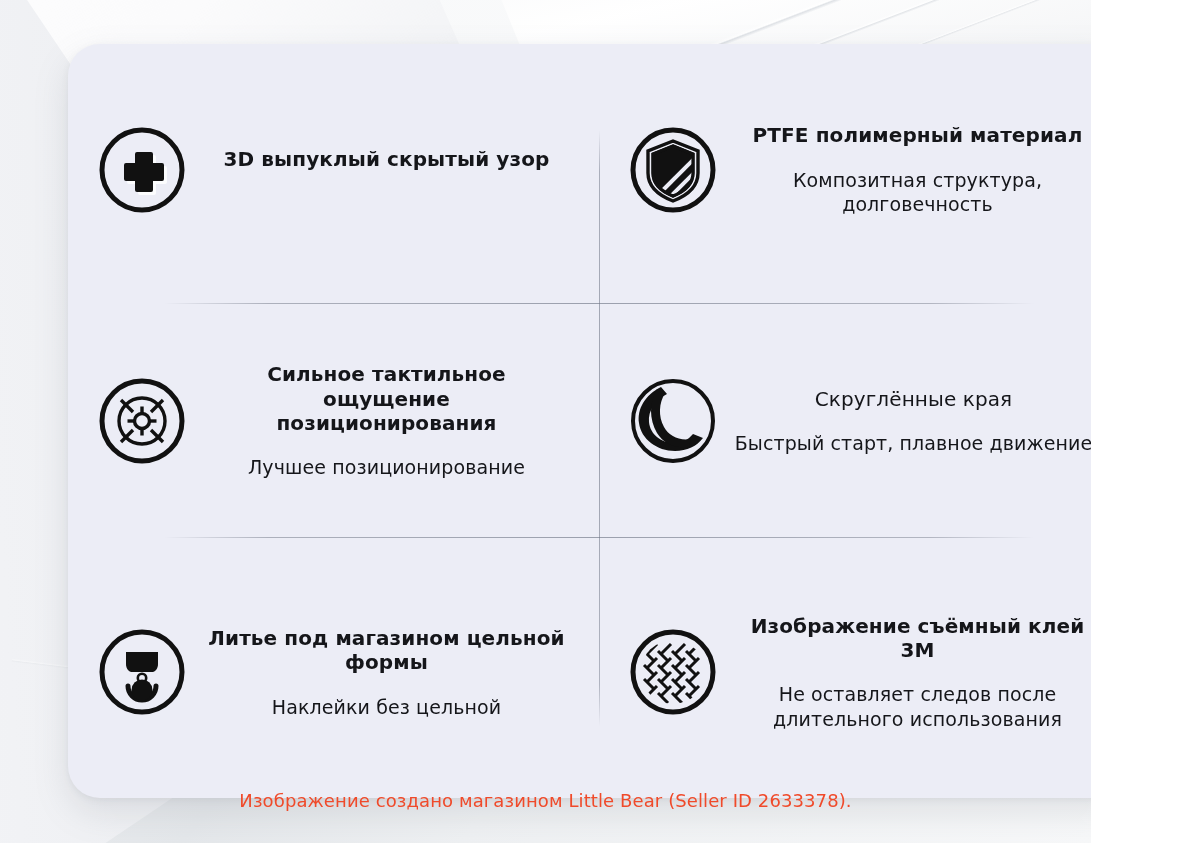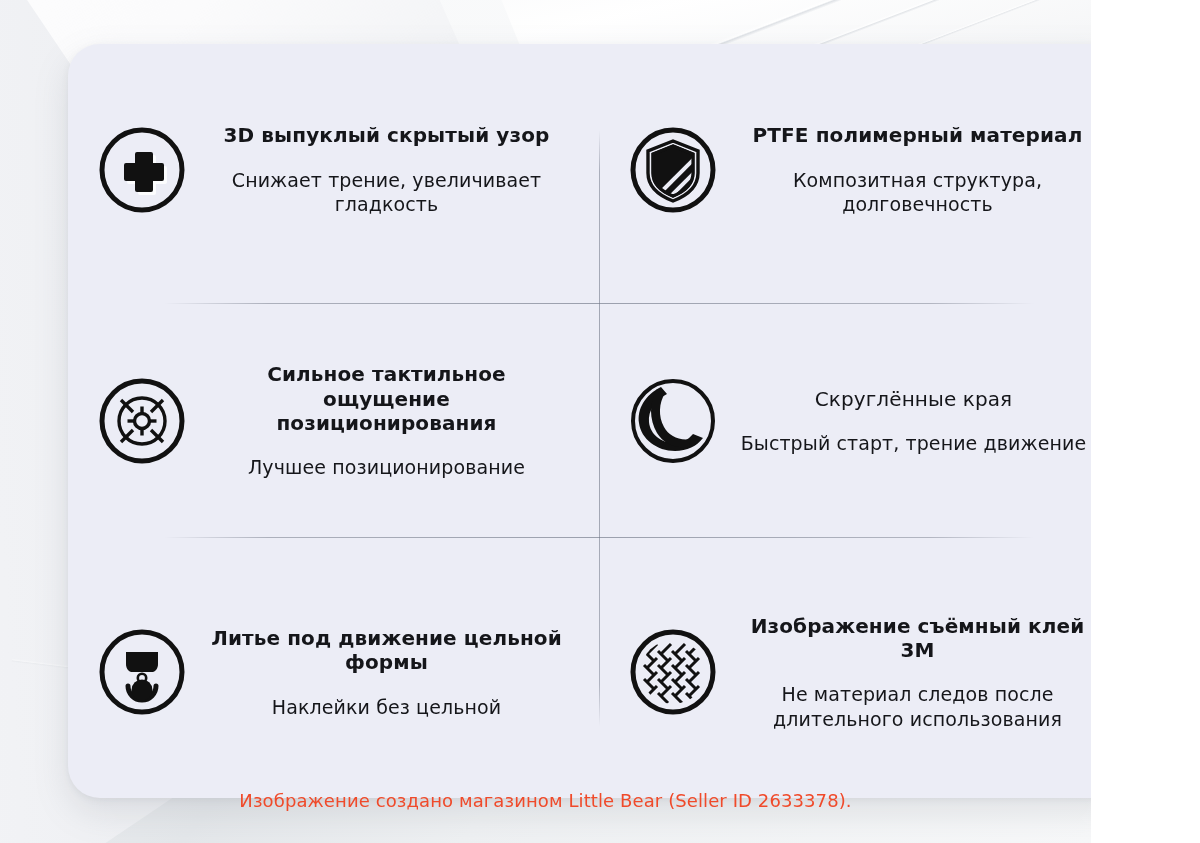--- a/index.html
+++ b/index.html
@@ -192,22 +192,20 @@
         <div class="cell-inner">
           <span class="icon-wrap">
             <svg viewBox="0 0 92 92" xmlns="http://www.w3.org/2000/svg">
               <circle cx="46" cy="46" r="40" fill="none" stroke="#111111" stroke-width="5"></circle>
               <path d="M41 28 h14 a2 2 0 0 1 2 2 v9 h9 a2 2 0 0 1 2 2 v14 a2 2 0 0 1 -2 2 h-9 v9 a2 2 0 0 1 -2 2 h-14 a2 2 0 0 1 -2 -2 v-9 h-9 a2 2 0 0 1 -2 -2 v-14 a2 2 0 0 1 2 -2 h9 v-9 a2 2 0 0 1 2 -2 z" fill="#ffffff" transform="translate(3,3)" opacity=".85"></path>
               <path d="M41 28 h14 a2 2 0 0 1 2 2 v9 h9 a2 2 0 0 1 2 2 v14 a2 2 0 0 1 -2 2 h-9 v9 a2 2 0 0 1 -2 2 h-14 a2 2 0 0 1 -2 -2 v-9 h-9 a2 2 0 0 1 -2 -2 v-14 a2 2 0 0 1 2 -2 h9 v-9 a2 2 0 0 1 2 -2 z" fill="#111111"></path>
             </svg>
           </span>
           <div class="texts">
             <div class="feat-title">3D выпуклый скрытый узор</div>
-            <div class="feat-desc">Снижает трение, увеличивает
-гладкость</div>
           </div>
         </div>
       </div>
 
       <div class="cell">
         <div class="cell-inner">
           <span class="icon-wrap">
             <svg viewBox="0 0 92 92" xmlns="http://www.w3.org/2000/svg">
               <circle cx="46" cy="46" r="40" fill="none" stroke="#111111" stroke-width="5"></circle>
               <defs>
@@ -264,38 +262,38 @@
         <div class="cell-inner">
           <span class="icon-wrap">
             <svg viewBox="0 0 92 92" xmlns="http://www.w3.org/2000/svg">
               <circle cx="46" cy="46" r="40" fill="none" stroke="#111111" stroke-width="4"></circle>
               <path d="M34 12 C18 20 10 34 12 48 C14 64 30 76 48 76 C60 76 70 71 76 63 L66 59 C61 65 55 68 47 68 C34 68 23 59 22 47 C21 36 28 25 40 19 Z" fill="#111111"></path>
               <path d="M30 14 C22 28 22 44 30 58 C36 68 48 74 62 72 L64 64 C52 66 42 61 37 52 C31 41 32 28 38 18 Z" fill="#111111"></path>
             </svg>
           </span>
           <div class="texts">
             <div class="feat-title regular">Скруглённые края</div>
-            <div class="feat-desc">Быстрый старт, трение движение</div>
+            <div class="feat-desc">Быстрый старт, плавное движение</div>
           </div>
         </div>
       </div>
 
       <div class="cell">
         <div class="cell-inner">
           <span class="icon-wrap">
             <svg viewBox="0 0 92 92" xmlns="http://www.w3.org/2000/svg">
               <circle cx="46" cy="46" r="40" fill="none" stroke="#111111" stroke-width="5"></circle>
               <path d="M30 26 h32 v12 c0 4 -2 7 -5 8 h-22 c-3 -1 -5 -4 -5 -8 z" fill="#111111"></path>
               <circle cx="46" cy="52" r="4.2" fill="none" stroke="#111111" stroke-width="2.6"></circle>
               <path d="M32 60 a14 14 0 0 0 28 0" fill="none" stroke="#111111" stroke-width="5" stroke-linecap="round"></path>
               <circle cx="46" cy="64" r="10.5" fill="#111111"></circle>
             </svg>
           </span>
           <div class="texts">
-            <div class="feat-title">Литье под движение цельной
+            <div class="feat-title">Литье под магазином цельной
 формы</div>
             <div class="feat-desc">Наклейки без цельной</div>
           </div>
         </div>
       </div>
 
       <div class="cell">
         <div class="cell-inner">
           <span class="icon-wrap">
             <svg viewBox="0 0 92 92" xmlns="http://www.w3.org/2000/svg">
@@ -336,21 +334,21 @@
                   <line x1="62" y1="70" x2="72" y2="60"></line>
                 <line x1="27" y1="77" x2="17" y2="67"></line>
                   <line x1="41" y1="77" x2="31" y2="67"></line>
                 <line x1="55" y1="77" x2="45" y2="67"></line>
                   <line x1="69" y1="77" x2="59" y2="67"></line>
               </g>
             </svg>
           </span>
           <div class="texts">
             <div class="feat-title">Изображение съёмный клей 3М</div>
-            <div class="feat-desc">Не материал следов после
+            <div class="feat-desc">Не оставляет следов после
 длительного использования</div>
           </div>
         </div>
       </div>
 
     </div>
 
     <div class="divider-h" id="divider-h1"></div>
     <div class="divider-h" id="divider-h2"></div>
     <div class="divider-v"></div>

